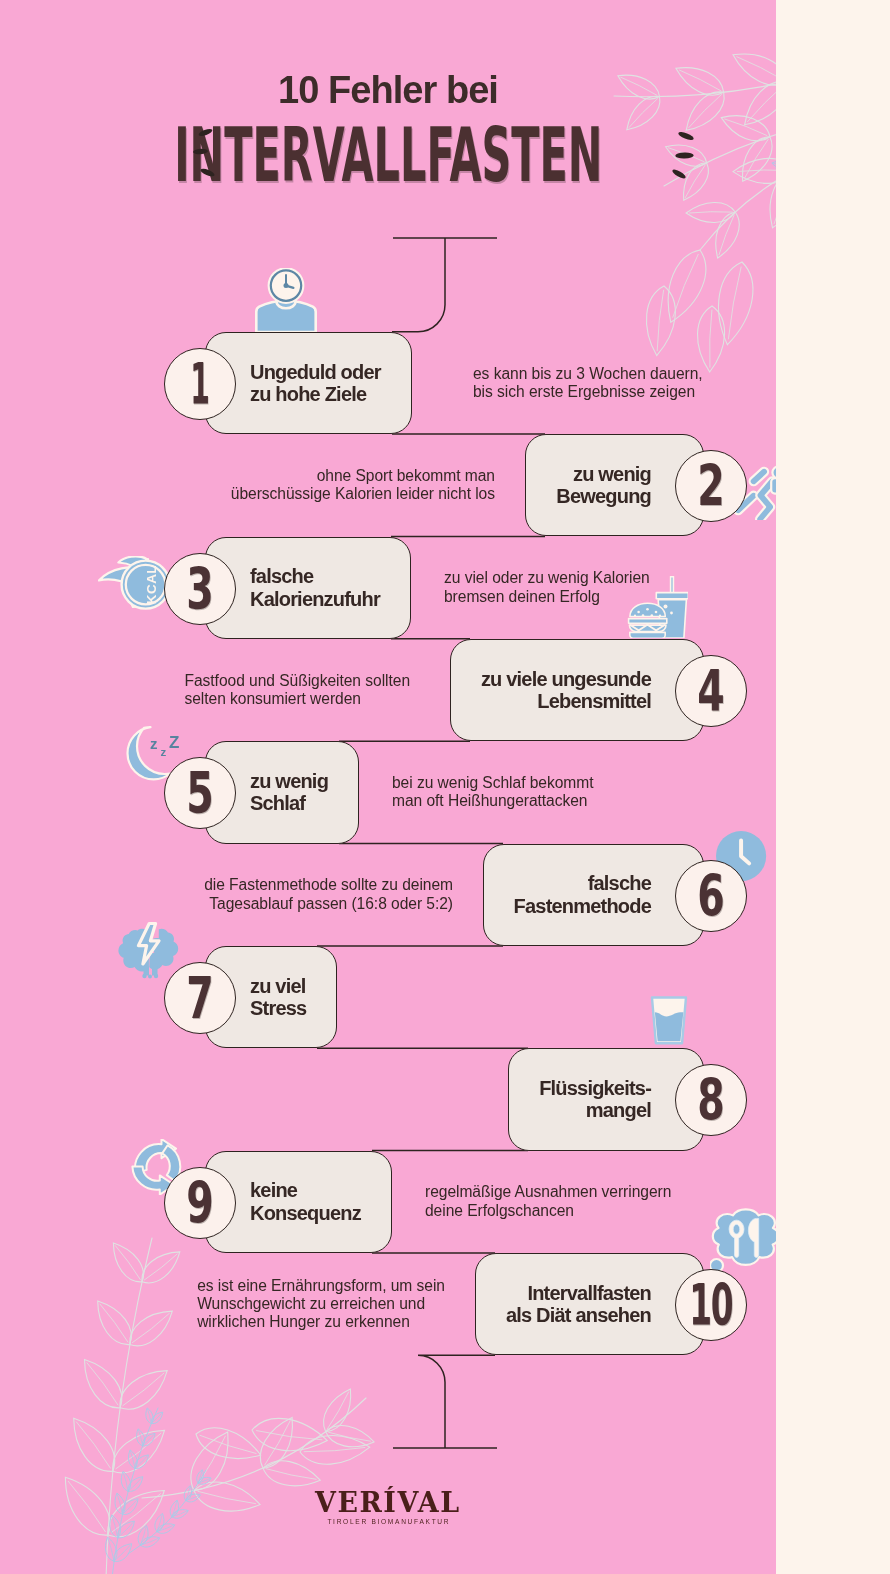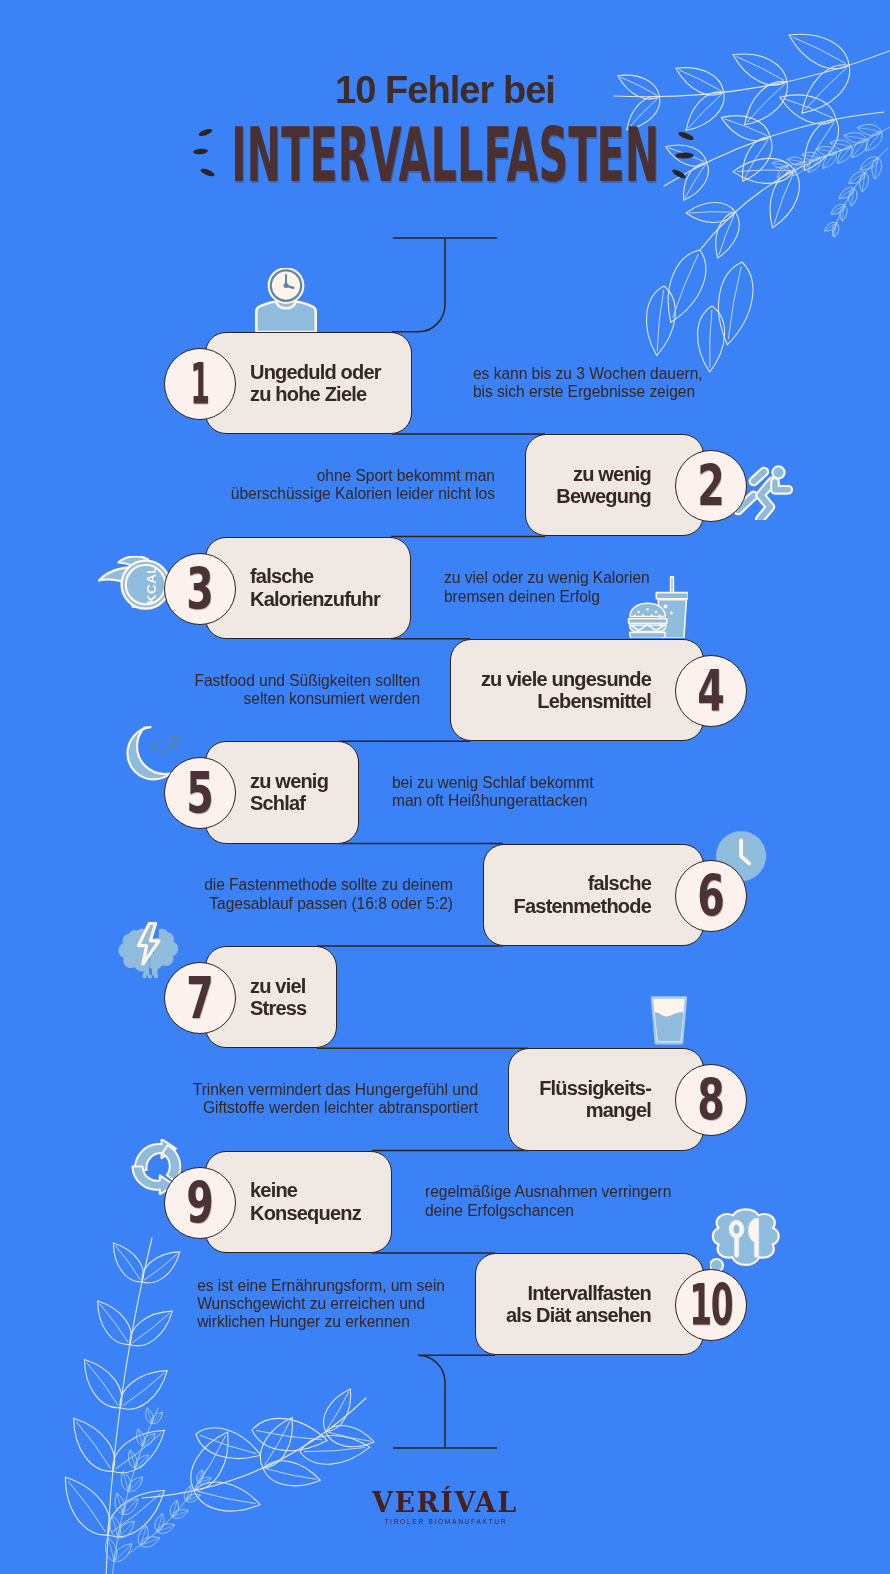--- a/index.html
+++ b/index.html
@@ -1,20 +1,20 @@
 <!DOCTYPE html>
 <html><head>
 <meta charset="utf-8">
 <title>10 Fehler bei Intervallfasten</title>
 <style>
   html,body{margin:0;padding:0;background:#fdf4ec;}
   body{width:890px;height:1574px;overflow:hidden;
        font-family:"Liberation Sans", sans-serif;
        -webkit-font-smoothing:antialiased;}
-  .page{position:relative;width:890px;height:1574px;background:#3b82f6;overflow:hidden;}
+  .page{position:relative;width:776px;height:1574px;background:#f9a8d4;overflow:hidden;}
   .deco{position:absolute;pointer-events:none;}
   .ico{z-index:0;}
 
   
   .eyebrow{position:absolute;left:0;right:0;top:75.5px;text-align:center;
            font-family:"Liberation Sans",sans-serif;font-weight:bold;
            font-size:38px;letter-spacing:-0.95px;color:#3d2c2a;line-height:28.5px;
            height:29px;}
   .bigtitle{position:absolute;left:0;right:0;top:126px;height:58px;text-align:center;}
   .bigtitle .bt{display:inline-block;white-space:nowrap;
@@ -433,21 +433,21 @@
       </div>
       <div class="row" style="top: 638.85px;">
         <div class="box box-r" style="left: 450px; width: 254px;"></div>
         <div class="numcircle" style="left: 675px;">
           <span class="numtxt">4</span>
         </div>
         <div class="label" style="text-align: right; align-items: flex-end; right: 239px; left: auto;">
           <div>zu viele ungesunde</div>
           <div>Lebensmittel</div>
         </div>
-        <div class="desc" style="top: 32.875px; text-align: right; right: 470px; margin-left: 28px;">
+        <div class="desc" style="top: 32.875px; text-align: left; right: 480px; margin-left: 28px;">
           <div>Fastfood und Süßigkeiten sollten</div>
           <div>selten konsumiert werden</div>
         </div>
       </div>
       <div class="row" style="top: 741.2px;">
         <div class="box box-l" style="left: 205px; width: 154px;"></div>
         <div class="numcircle" style="left: 164px;">
           <span class="numtxt">5</span>
         </div>
         <div class="label" style="text-align: left; align-items: flex-start; left: 250px; right: auto;">
@@ -484,24 +484,20 @@
         </div>
       </div>
       <div class="row" style="top: 1048.25px;">
         <div class="box box-r" style="left: 508px; width: 196px;"></div>
         <div class="numcircle" style="left: 675px;">
           <span class="numtxt">8</span>
         </div>
         <div class="label" style="text-align: right; right: 239px; left: auto;">
           <div>Flüssigkeits-</div>
           <div>mangel</div>
-        </div>
-        <div class="desc" style="top: 32.875px; text-align: right; right: 412px;">
-          <div>Trinken vermindert das Hungergefühl und</div>
-          <div>Giftstoffe werden leichter abtransportiert</div>
         </div>
       </div>
       <div class="row" style="top: 1150.6px;">
         <div class="box box-l" style="left: 205px; width: 187px;"></div>
         <div class="numcircle" style="left: 164px;">
           <span class="numtxt">9</span>
         </div>
         <div class="label" style="text-align: left; align-items: flex-start; left: 250px; right: auto;">
           <div>keine</div>
           <div>Konsequenz</div>

